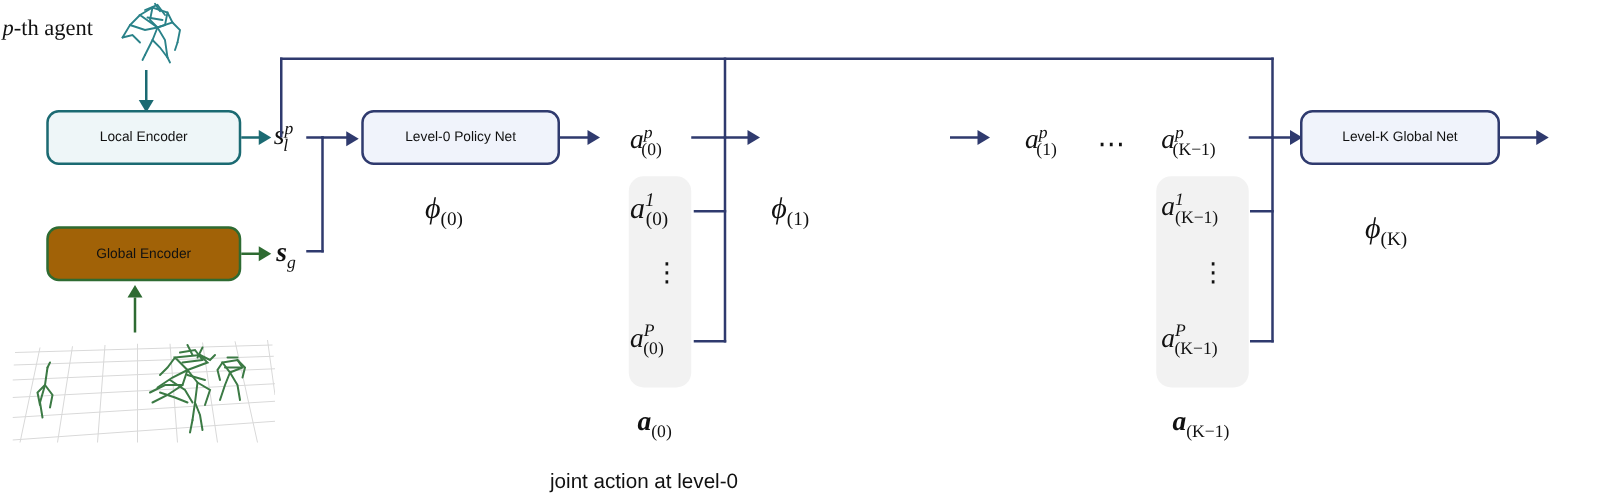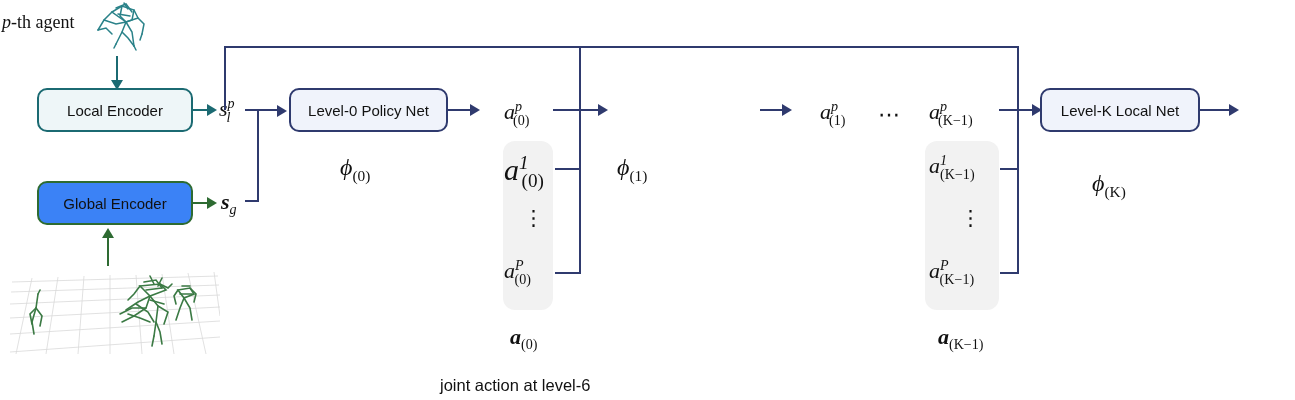--- a/index.html
+++ b/index.html
@@ -2,23 +2,23 @@
 <html><head>
 <meta charset="utf-8">
 <style>
   html,body{margin:0;padding:0;background:#ffffff;}
   body{width:1295px;height:400px;position:relative;overflow:hidden;
        font-family:"Liberation Sans",sans-serif;color:#111;}
   #stage{position:absolute;left:0;top:0;width:1295px;height:400px;}
 
   
   .box{position:absolute;box-sizing:border-box;display:flex;align-items:center;
-       justify-content:center;border-radius:10px;font-size:15px;white-space:nowrap;}
+       justify-content:center;border-radius:10px;font-size:11px;white-space:nowrap;}
   .box.enc-local{border:2.2px solid #1b6a72;background:#eef6f8;color:#111;}
-  .box.enc-global{border:2.2px solid #2e6b32;background:#3b82f6;color:#111;}
+  .box.enc-global{border:2.2px solid #2e6b32;background:#a16207;color:#111;}
   .box.policy{border:2.2px solid #2f3a6e;background:#f0f3fb;color:#111;}
 
   
   .math{position:absolute;font-family:"Liberation Serif",serif;color:#111;
         white-space:nowrap;line-height:1;}
   .math i{font-style:italic;}
   .math .bi{font-style:italic;font-weight:bold;}
   .sup{font-size:.64em;vertical-align:super;font-style:italic;}
   .sub{font-size:.64em;vertical-align:sub;font-style:normal;}
   .subi{font-size:.64em;vertical-align:sub;font-style:italic;}
@@ -170,35 +170,35 @@
 
   <div class="ln" style="left:448px;top:108.5px;width:25px;height:2.4px;"></div>
   <div class="arw r" style="left:470px;top:104px;"></div>
 
   <div class="grp" style="left:503px;top:141px;width:50px;height:169px;"></div>
 
   <div class="math" style="left:504px;top:99px;font-size:22px;">
     <i>a</i><span class="sup">p</span><span class="sub" style="margin-left:-9px;">(0)</span>
   </div>
 
-  <div class="math" style="left:504px;top:153px;font-size:30px;">
+  <div class="math" style="left:504px;top:153px;font-size:24px;">
     <i>a</i><span class="sup">1</span><span class="sub" style="margin-left:-7px;">(0)</span>
   </div>
 
   <div class="vdots" style="left:523px;top:208px;">⋮</div>
 
   <div class="math" style="left:504px;top:258px;font-size:22px;">
     <i>a</i><span class="sup">P</span><span class="sub" style="margin-left:-9px;">(0)</span>
   </div>
 
   <div class="math" style="left:510px;top:326px;font-size:22px;">
     <span class="bi">a</span><span class="sub">(0)</span>
   </div>
 
-  <div class="plain" style="left:440px;top:376px;">joint action at level-6</div>
+  <div class="plain" style="left:440px;top:376px;">joint action at level-0</div>
 
   <div class="ln" style="left:579px;top:46px;width:2.4px;height:228px;"></div>
   <div class="ln" style="left:553px;top:108.5px;width:28px;height:2.4px;"></div>
   <div class="ln" style="left:555px;top:168px;width:26px;height:2.4px;"></div>
   <div class="ln" style="left:555px;top:272px;width:26px;height:2.4px;"></div>
   <div class="ln" style="left:579px;top:108.5px;width:26px;height:2.4px;"></div>
   <div class="arw r" style="left:598px;top:104px;"></div>
 
   <div class="math" style="left:617px;top:155px;font-size:24px;">
     <i>ϕ</i><span class="sub">(1)</span>
@@ -234,21 +234,21 @@
   </div>
 
 
   <div class="ln" style="left:1017px;top:46px;width:2.4px;height:228px;"></div>
   <div class="ln" style="left:999px;top:108.5px;width:20px;height:2.4px;"></div>
   <div class="ln" style="left:1000px;top:168px;width:19px;height:2.4px;"></div>
   <div class="ln" style="left:1000px;top:272px;width:19px;height:2.4px;"></div>
   <div class="ln" style="left:1017px;top:108.5px;width:22px;height:2.4px;"></div>
   <div class="arw r" style="left:1032px;top:104px;"></div>
 
-  <div class="box policy" style="left:1040px;top:88px;width:160px;height:44px;">Level-K Local Net</div>
+  <div class="box policy" style="left:1040px;top:88px;width:160px;height:44px;">Level-K Global Net</div>
   <div class="math" style="left:1092px;top:155px;font-size:24px;margin-top:16px;">
     <i>ϕ</i><span class="sub">(K)</span>
   </div>
 
   <div class="ln" style="left:1200px;top:108.5px;width:32px;height:2.4px;"></div>
   <div class="arw r" style="left:1229px;top:104px;"></div>
 
   <div class="math" style="left:1305px;top:99px;font-size:22px;">
     <i>a</i><span class="sup">p(K)</span>
   </div>

